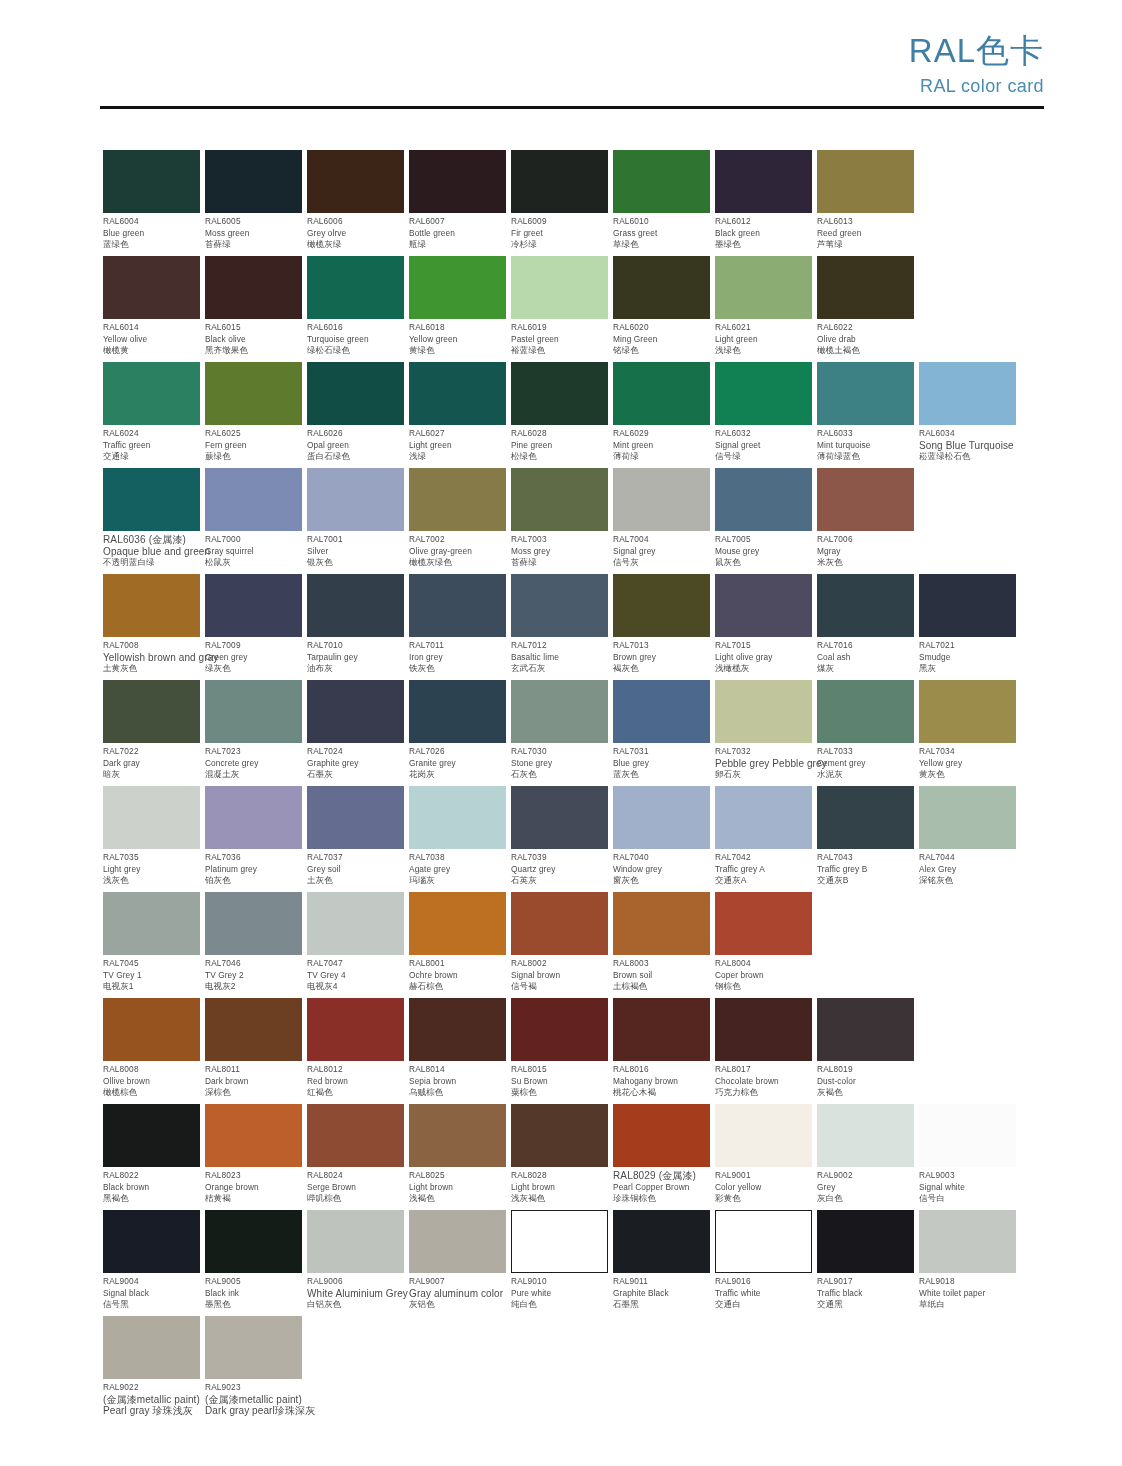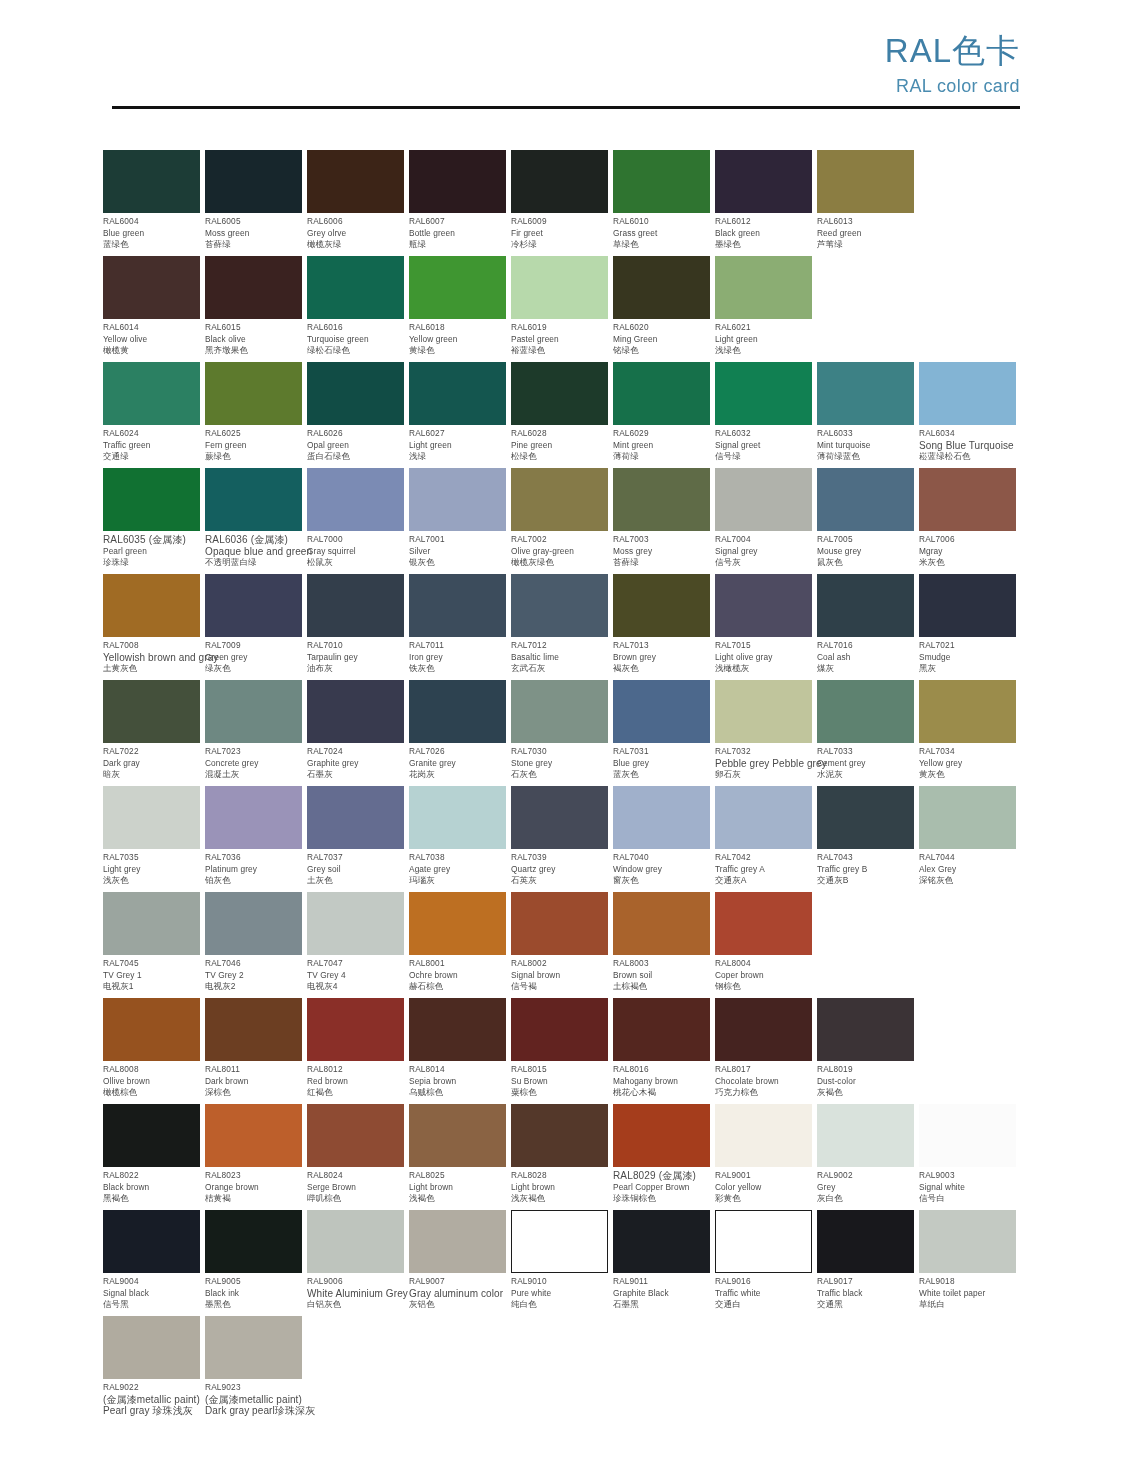--- a/index.html
+++ b/index.html
@@ -19,23 +19,24 @@
     width: 1122px;
     height: 1466px;
     position: relative;
     background: #fff;
   }
 
   
   #header {
     position: absolute;
     top: 0;
-    left: 12px;
+    left: 0;
     width: 1026px;
     height: 118px;
+    padding-left: 36px;
   }
   .title-block {
     position: absolute;
     right: 18px;
     top: 32px;
     text-align: right;
   }
   .title-cn {
     font-size: 33px;
     line-height: 38px;
@@ -236,20 +237,28 @@
           </div>
         </div>
         <div class="cell">
           <div class="swatch" style="background: rgb(139, 173, 115);"></div>
           <div class="labels">
             <span class="lbl code">RAL6021</span>
             <span class="lbl en">Light green</span>
             <span class="lbl cn">浅绿色</span>
           </div>
         </div>
+        <div class="cell">
+          <div class="swatch" style="background: rgb(58, 51, 30);"></div>
+          <div class="labels">
+            <span class="lbl code">RAL6022</span>
+            <span class="lbl en">Olive drab</span>
+            <span class="lbl cn">橄榄土褐色</span>
+          </div>
+        </div>
       </div>
       <div class="row">
         <div class="cell">
           <div class="swatch" style="background: rgb(43, 128, 98);"></div>
           <div class="labels">
             <span class="lbl code">RAL6024</span>
             <span class="lbl en">Traffic green</span>
             <span class="lbl cn">交通绿</span>
           </div>
         </div>
@@ -312,28 +321,20 @@
         <div class="cell">
           <div class="swatch" style="background: rgb(131, 180, 212);"></div>
           <div class="labels">
             <span class="lbl code">RAL6034</span>
             <span class="lbl en small">Song Blue Turquoise</span>
             <span class="lbl cn">崧蓝绿松石色</span>
           </div>
         </div>
       </div>
       <div class="row">
-        <div class="cell">
-          <div class="swatch" style="background: rgb(17, 113, 50);"></div>
-          <div class="labels">
-            <span class="lbl code small">RAL6035 (金属漆)</span>
-            <span class="lbl en">Pearl green</span>
-            <span class="lbl cn">珍珠绿</span>
-          </div>
-        </div>
         <div class="cell">
           <div class="swatch" style="background: rgb(20, 95, 95);"></div>
           <div class="labels">
             <span class="lbl code small">RAL6036 (金属漆)</span>
             <span class="lbl en small">Opaque blue and green</span>
             <span class="lbl cn">不透明蓝白绿</span>
           </div>
         </div>
         <div class="cell">
           <div class="swatch" style="background: rgb(123, 139, 180);"></div>

